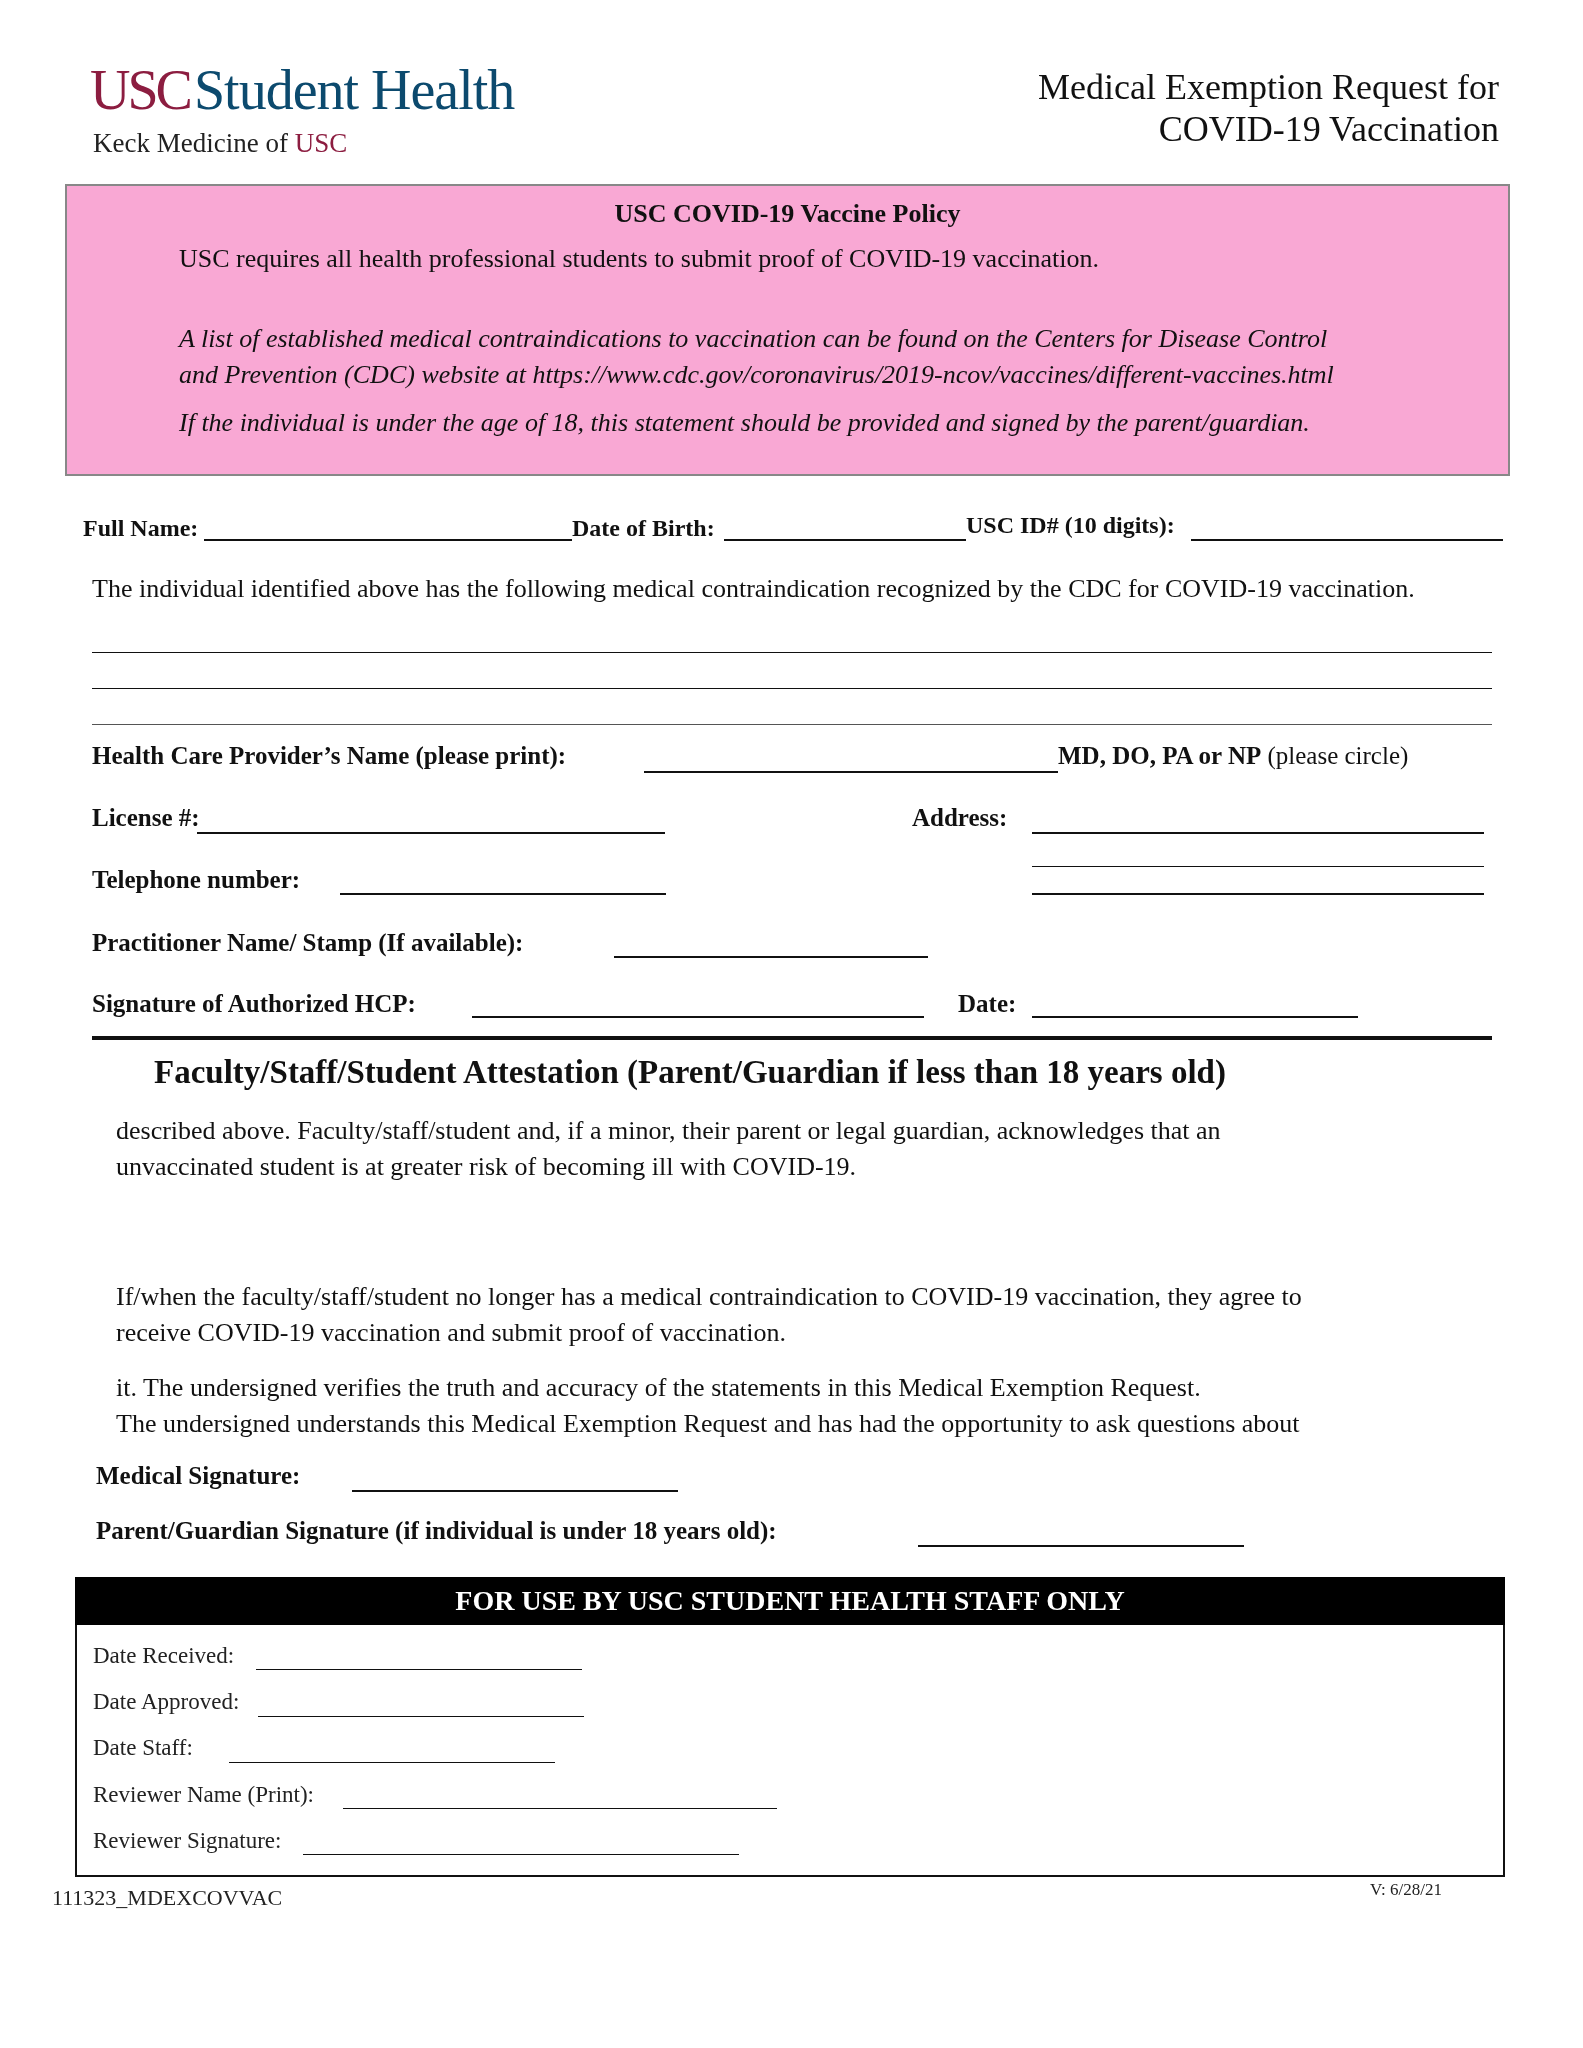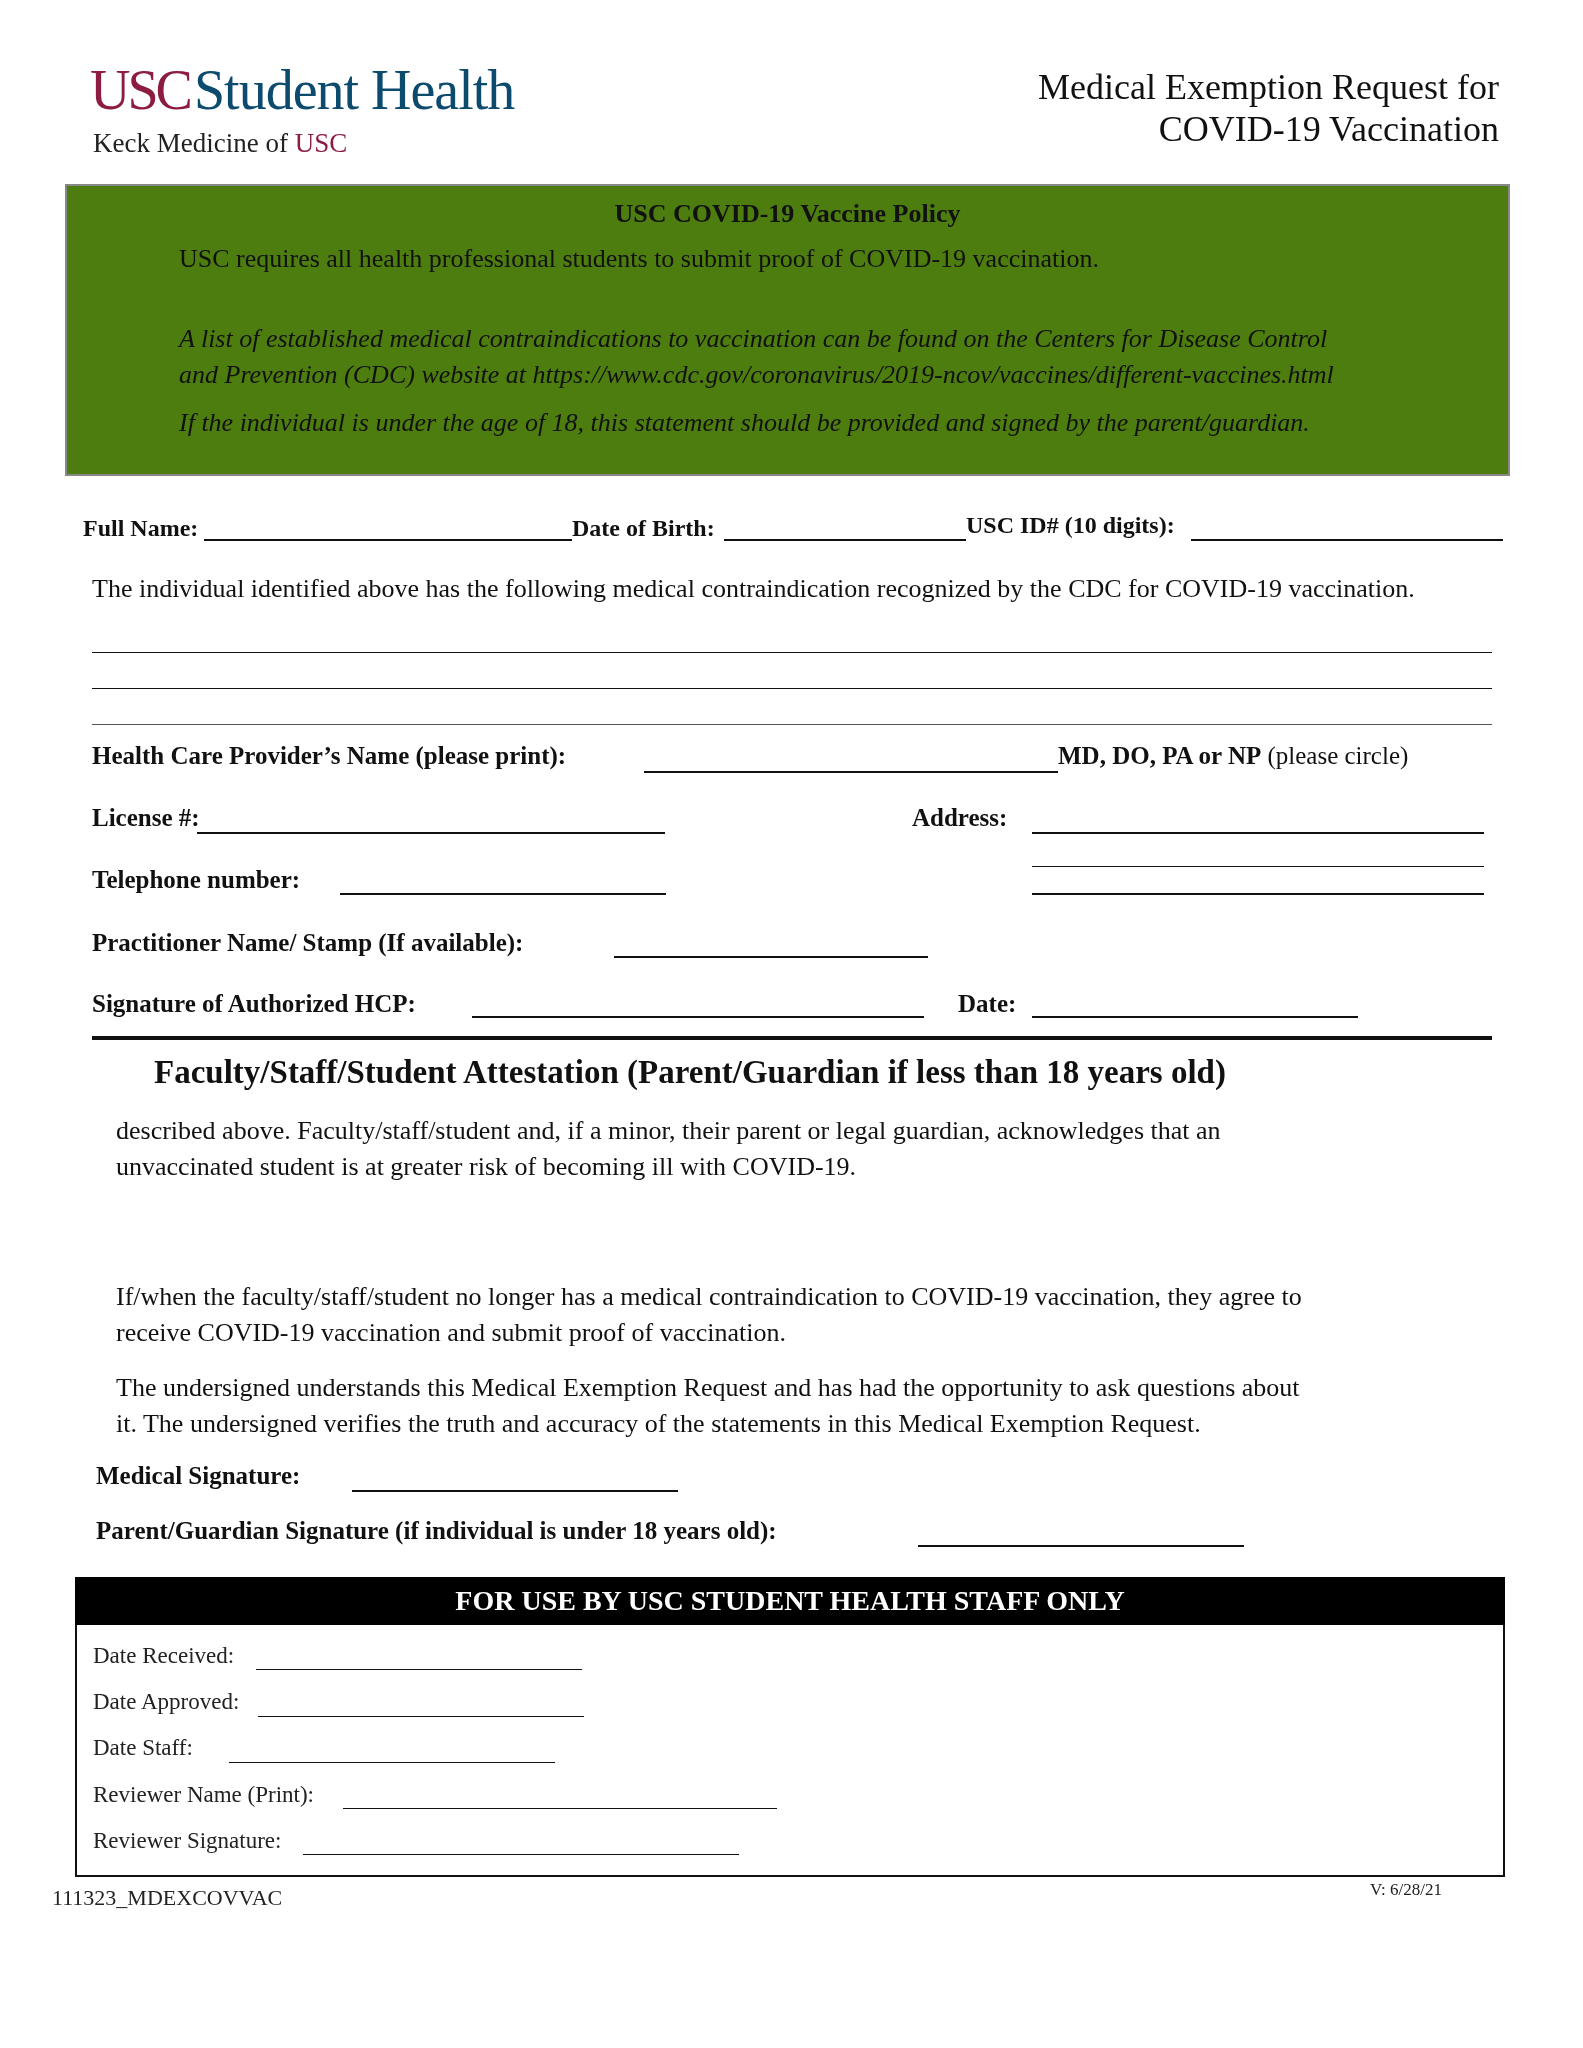--- a/index.html
+++ b/index.html
@@ -8,21 +8,21 @@
 
     
     .logo-main { left: 90px; top: 62px; font-size: 56px; line-height: 1; letter-spacing: -1px; white-space: nowrap; }
     .logo-usc { color: #8c1d40; letter-spacing: -3px; }
     .logo-sh { color: #0c4a6e; margin-left: 4px; }
     .logo-sub { left: 93px; top: 128px; font-size: 27px; color: #222; white-space: nowrap; }
     .logo-sub .usc { color: #8c1d40; }
     .title { right: 84px; top: 66px; text-align: right; font-size: 36px; line-height: 42px; color: #111; }
 
     
-    .policy { left: 65px; top: 184px; width: 1445px; height: 292px; background: #4d7c0f; border: 2px solid #888; box-sizing: border-box; }
+    .policy { left: 65px; top: 184px; width: 1445px; height: 292px; background: #f9a8d4; border: 2px solid #888; box-sizing: border-box; }
     .policy-heading { position: absolute; left: 0; right: 0; top: 13px; text-align: center; font-weight: bold; font-size: 26px; }
     .policy-p { position: absolute; left: 112px; font-size: 26px; white-space: nowrap; }
     .policy-p.i { font-style: italic; }
 
     .lbl-b { font-weight: bold; font-size: 25px; white-space: nowrap; }
     .lbl { font-size: 25px; white-space: nowrap; }
     .uline { position: absolute; height: 0; border-bottom: 2.5px solid #111; }
     .uline.thin { border-bottom-width: 1.5px; }
 
     .body-text { font-size: 26px; line-height: 36px; }
@@ -98,22 +98,22 @@
 
 <div class="abs body-text" style="left:116px; top:1113px;">
   <div>described above. Faculty/staff/student and, if a minor, their parent or legal guardian, acknowledges that an</div>
   <div>unvaccinated student is at greater risk of becoming ill with COVID-19.</div>
 </div>
 <div class="abs body-text" style="left:116px; top:1279px;">
   <div>If/when the faculty/staff/student no longer has a medical contraindication to COVID-19 vaccination, they agree to</div>
   <div>receive COVID-19 vaccination and submit proof of vaccination.</div>
 </div>
 <div class="abs body-text" style="left:116px; top:1370px;">
+  <div>it. The undersigned verifies the truth and accuracy of the statements in this Medical Exemption Request.</div>
   <div>The undersigned understands this Medical Exemption Request and has had the opportunity to ask questions about</div>
-  <div>it. The undersigned verifies the truth and accuracy of the statements in this Medical Exemption Request.</div>
 </div>
 
 <div class="abs lbl-b" style="left:96px; top:1462px;">Medical Signature:</div>
 <div class="uline" style="left:352px; top:1490px; width:326px;"></div>
 <div class="abs lbl-b" style="left:96px; top:1517px;">Parent/Guardian Signature (if individual is under 18 years old):</div>
 <div class="uline" style="left:918px; top:1545px; width:326px;"></div>
 
 <div class="abs staff-box"></div>
 <div class="abs staff-head">FOR USE BY USC STUDENT HEALTH STAFF ONLY</div>
 

